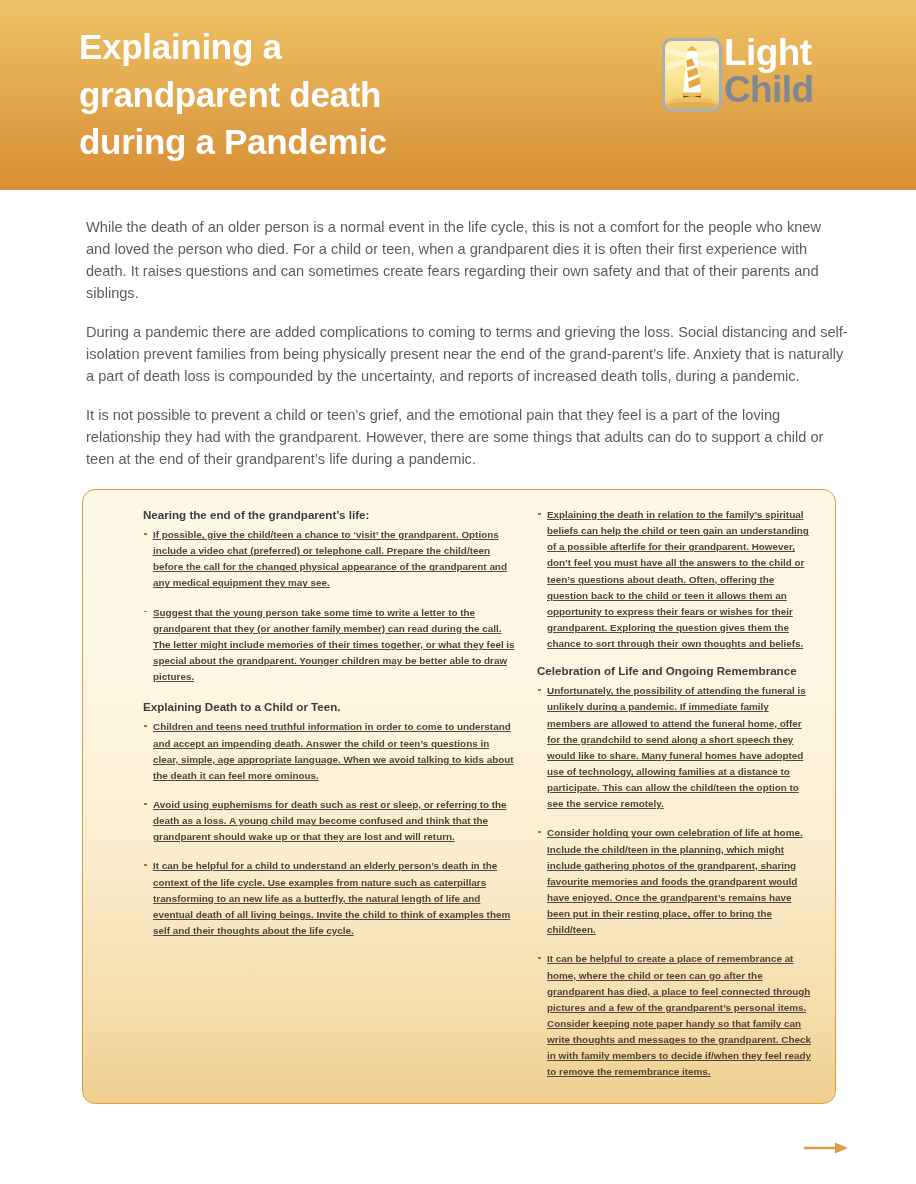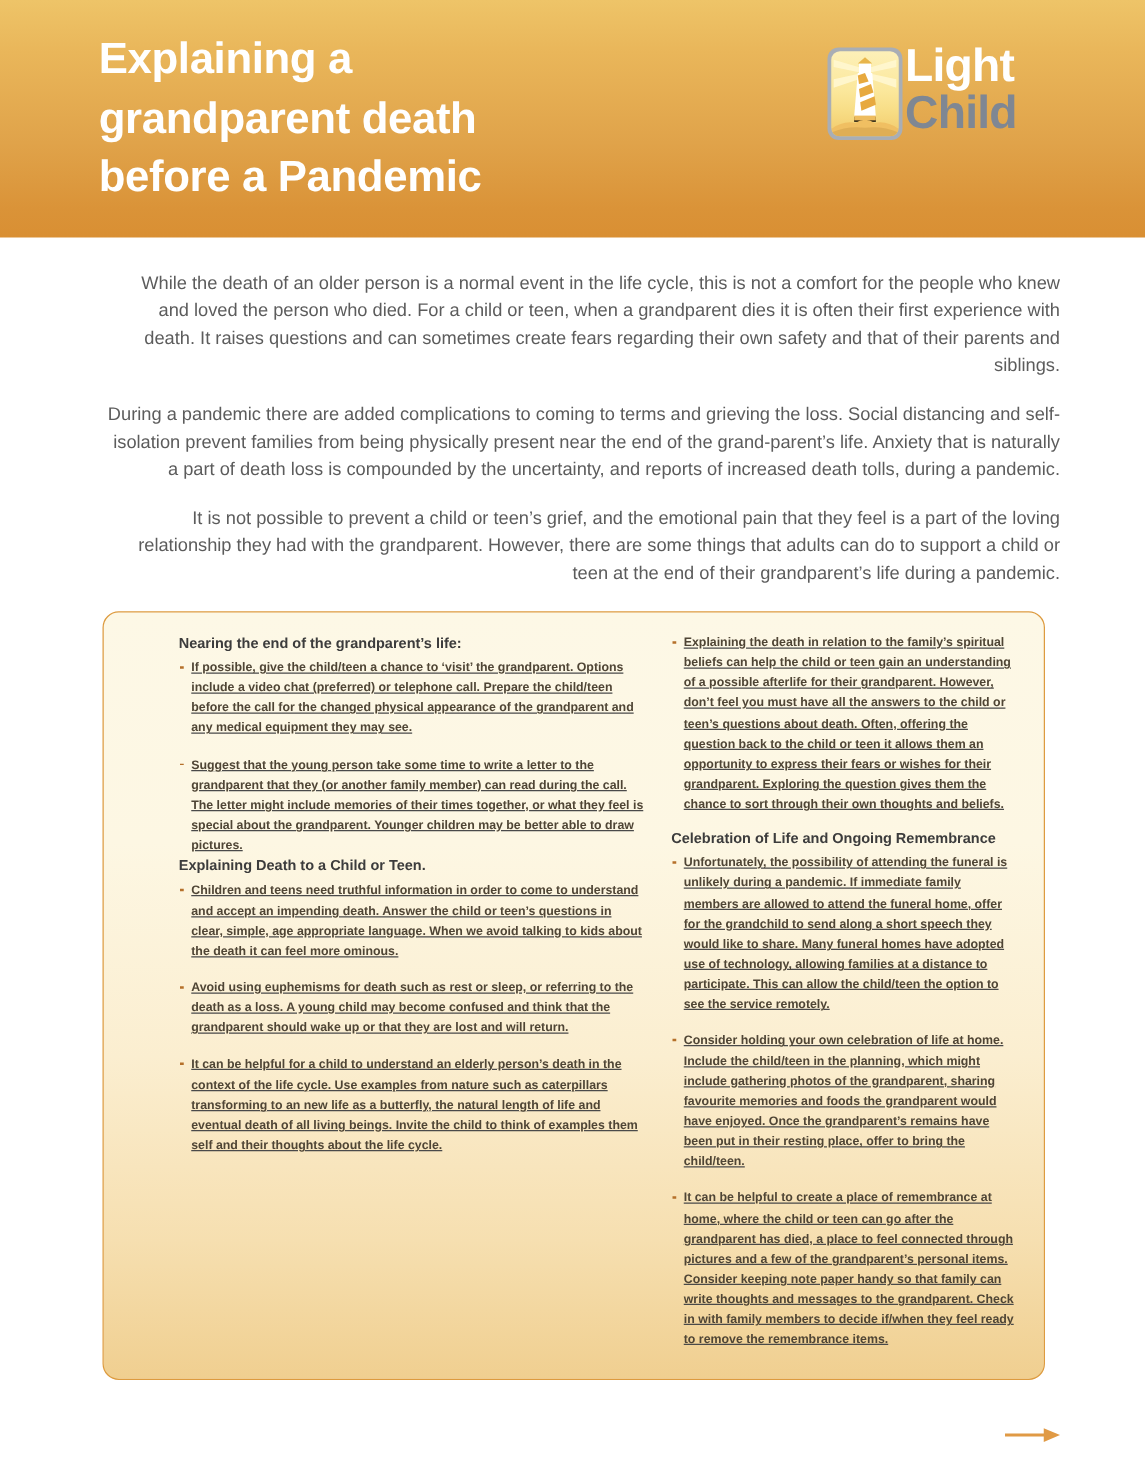--- a/index.html
+++ b/index.html
@@ -108,21 +108,21 @@
     position: absolute;
     left: 86px;
     top: 217px;
     width: 762px;
   }
   .intro p {
     margin: 0 0 17px 0;
     font-size: 14.6px;
     line-height: 1.505;
     color: #5c5c5c;
-    text-align: right;
+    text-align: left;
   }
 
   
   .content-box {
     position: absolute;
     left: 82px;
     top: 489px;
     width: 754px;
     height: 615px;
     box-sizing: border-box;
@@ -192,21 +192,21 @@
   .footer-arrow svg { display: block; }
 </style>
 </head>
 <body>
 
 <div class="header">
 
   <div class="header-title">
     <span class="tline">Explaining a</span>
     <span class="tline">grandparent death</span>
-    <span class="tline">before a Pandemic</span>
+    <span class="tline">during a Pandemic</span>
   </div>
 
   <div class="logo">
     <div class="logo-mark">
       <div class="logo-mark-inner">
         <svg viewBox="0 0 56 70" preserveAspectRatio="none" aria-hidden="true">
 
           <g fill="#fff7cf" opacity="0.95">
             <polygon points="26,14 2,7 2,13 26,18"></polygon>
             <polygon points="30,14 54,7 54,13 30,18"></polygon>
@@ -250,21 +250,21 @@
   <div class="col col-left">
 
     <div>
       <div class="box-heading">Nearing the end of the grandparent’s life:</div>
       <ul class="bullets">
         <li>If possible, give the child/teen a chance to ‘visit’ the grandparent.  Options include a video chat (preferred) or telephone call.  Prepare the child/teen before the call for the changed physical appearance of the grandparent and any medical equipment they may see.</li>
         <li>Suggest that the young person take some time to write a letter to the grandparent that they (or another family member) can read during the call. The letter might include memories of their times together, or what they feel is special about the grandparent. Younger children may be better able to draw pictures.</li>
       </ul>
     </div>
 
-    <div style="">
+    <div style="margin-top:14px;">
       <div class="box-heading">Explaining Death to a Child or Teen.</div>
       <ul class="bullets">
         <li>Children and teens need truthful information in order to come to understand and accept an impending death.  Answer the child or teen’s questions in clear, simple, age appropriate language. When we avoid talking to kids about the death it can feel more ominous.</li>
         <li>Avoid using euphemisms for death such as rest or sleep, or referring to the death as a loss.  A young child may become confused and think that the grandparent should wake up or that they are lost and will return.</li>
         <li>It can be helpful for a child to understand an elderly person’s death in the context of the life cycle. Use examples from nature such as caterpillars transforming to an new life as a butterfly, the natural length of life and eventual death of all living beings. Invite the child to think of examples them self and their thoughts about the life cycle.</li>
       </ul>
     </div>
 
   </div>
 

